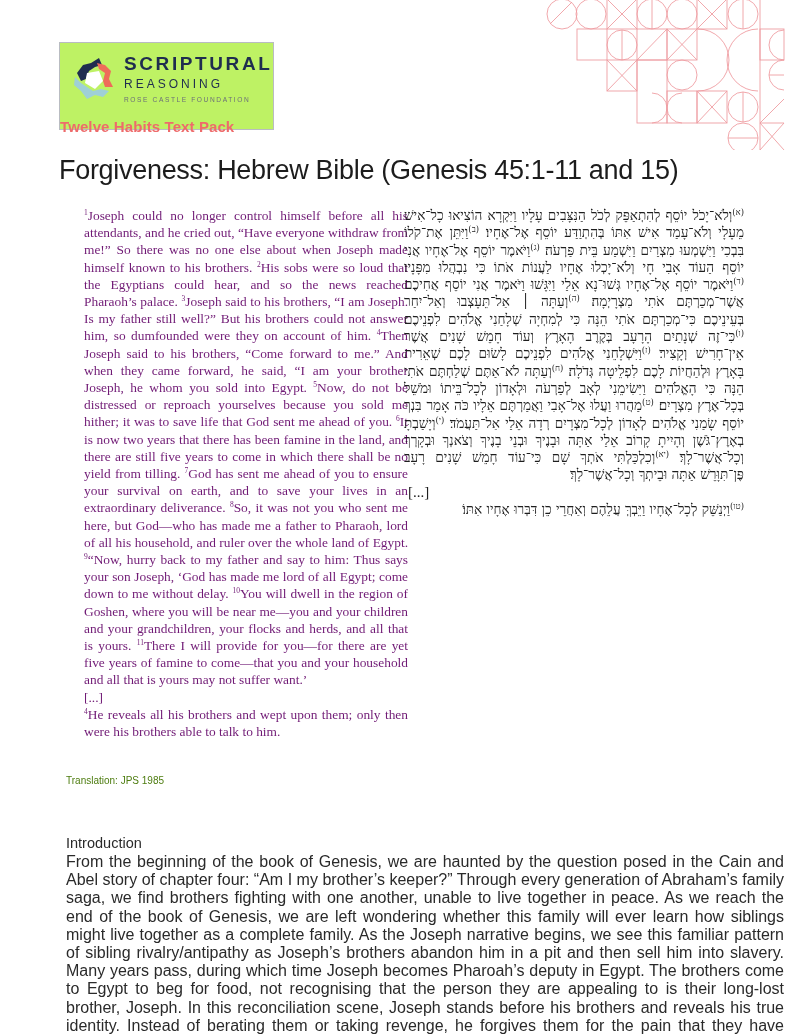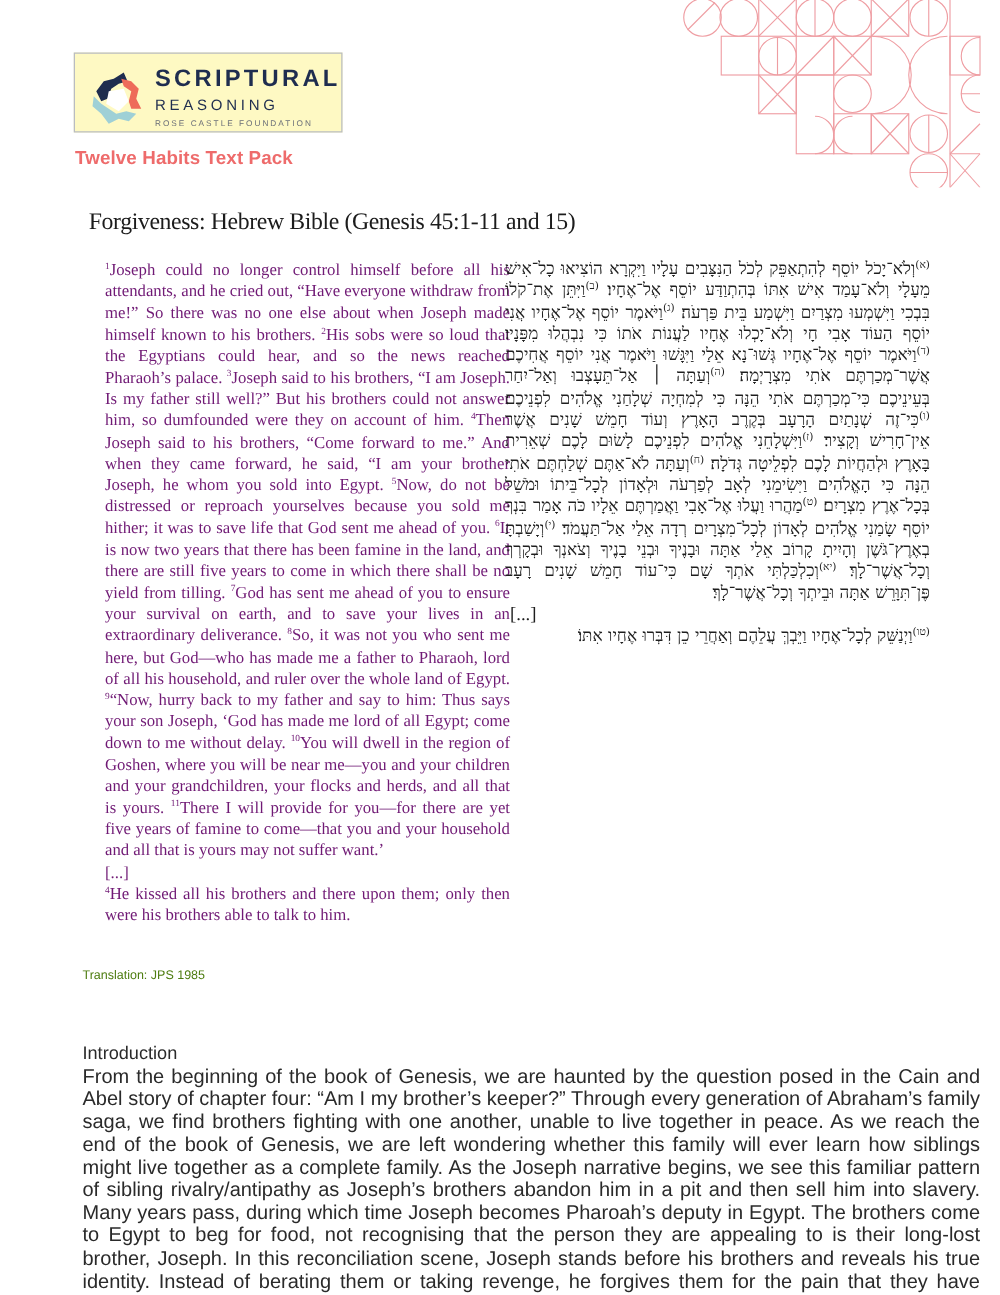--- a/index.html
+++ b/index.html
@@ -1,37 +1,37 @@
 <!DOCTYPE html>
 <html><head>
 <meta charset="utf-8">
 <style>
   html, body { margin: 0; padding: 0; }
   body {
     width: 800px; height: 1036px; background: #ffffff; position: relative; overflow: hidden;
     font-family: "DejaVu Sans", sans-serif; color: #2a2a2a;
   }
   .logo-box {
-    position: absolute; left: 59px; top: 42px; width: 215px; height: 64px;
-    border: 1px solid #b9bcc2; box-sizing: border-box; background: #fef9c3;
+    position: absolute; left: 59px; top: 42px; width: 215px; height: 88px;
+    border: 1px solid #b9bcc2; box-sizing: border-box; background: #bef264;
   }
   .logo-mark { position: absolute; left: 9px; top: 10px; width: 50px; height: 50px; }
   .logo-text { position: absolute; left: 64px; top: 11px; color: #1f2d4f; }
   .logo-l1 { font-family: "Liberation Sans", sans-serif; font-size: 19px; font-weight: bold; letter-spacing: 2.6px; line-height: 20px; }
   .logo-l2 { font-family: "Liberation Sans", sans-serif; font-size: 12px; letter-spacing: 3px; line-height: 20px; }
   .logo-l3 { font-family: "Liberation Sans", sans-serif; font-size: 6.6px; letter-spacing: 1.6px; color: #6b6f78; margin-top: 2px; }
   .pattern { position: absolute; left: 510px; top: 0; width: 290px; height: 150px; }
 
   .kicker {
     position: absolute; left: 60px; top: 118px; font-family: "Liberation Sans", sans-serif;
     font-size: 15px; font-weight: bold; color: #ee6b6b; letter-spacing: 0.1px;
   }
   .title {
-    position: absolute; left: 59px; top: 155px; font-family: Liberation Serif, serif;
-    font-size: 19px; color: #1c1c1c; letter-spacing: -0.3px; margin: 12px; font-weight: normal;
+    position: absolute; left: 59px; top: 155px; font-family: Liberation Sans, sans-serif;
+    font-size: 27px; color: #1c1c1c; letter-spacing: -0.3px; margin: 0; font-weight: normal;
   }
 
   .eng {
     position: absolute; left: 84px; top: 207px; width: 324px;
     font-family: Liberation Serif, serif; font-size: 13.4px; line-height: 17.2px;
     color: #701a75; text-align: justify;
   }
   .eng p { margin: 0; }
   .eng sup { font-size: 7.5px; vertical-align: 5px; line-height: 0; }
 
@@ -132,21 +132,21 @@
 </svg>
 
 <div class="kicker">Twelve Habits Text Pack</div>
 <h1 class="title">Forgiveness: Hebrew Bible (Genesis 45:1-11 and 15)</h1>
 
 <div class="eng">
   <p>
     <span><sup>1</sup><span>Joseph could no longer control himself before all his attendants, and he cried out, “Have everyone withdraw from me!” So there was no one else about when Joseph made himself known to his brothers. </span></span><span><sup>2</sup><span>His sobs were so loud that the Egyptians could hear, and so the news reached Pharaoh’s palace. </span></span><span><sup>3</sup><span>Joseph said to his brothers, “I am Joseph. Is my father still well?” But his brothers could not answer him, so dumfounded were they on account of him. </span></span><span><sup>4</sup><span>Then Joseph said to his brothers, “Come forward to me.” And when they came forward, he said, “I am your brother Joseph, he whom you sold into Egypt. </span></span><span><sup>5</sup><span>Now, do not be distressed or reproach yourselves because you sold me hither; it was to save life that God sent me ahead of you. </span></span><span><sup>6</sup><span>It is now two years that there has been famine in the land, and there are still five years to come in which there shall be no yield from tilling. </span></span><span><sup>7</sup><span>God has sent me ahead of you to ensure your survival on earth, and to save your lives in an extraordinary deliverance. </span></span><span><sup>8</sup><span>So, it was not you who sent me here, but God—who has made me a father to Pharaoh, lord of all his household, and ruler over the whole land of Egypt. </span></span><span><sup>9</sup><span>“Now, hurry back to my father and say to him: Thus says your son Joseph, ‘God has made me lord of all Egypt; come down to me without delay. </span></span><span><sup>10</sup><span>You will dwell in the region of Goshen, where you will be near me—you and your children and your grandchildren, your flocks and herds, and all that is yours. </span></span><span><sup>11</sup><span>There I will provide for you—for there are yet five years of famine to come—that you and your household and all that is yours may not suffer want.’</span></span>
   </p>
   <p>[...]</p>
-  <p><sup>4</sup><span>He kissed all his brothers and there upon them; only then were his brothers able to talk to him.</span></p>
+  <p><sup>4</sup><span>He reveals all his brothers and wept upon them; only then were his brothers able to talk to him.</span></p>
 </div>
 
 <div class="heb">
   <p>
     <span><span class="vn">(א)</span><span>וְלֹא־יָכֹל יוֹסֵף לְהִתְאַפֵּק לְכֹל הַנִּצָּבִים עָלָיו וַיִּקְרָא הוֹצִיאוּ כָל־אִישׁ מֵעָלָי וְלֹא־עָמַד אִישׁ אִתּוֹ בְּהִתְוַדַּע יוֹסֵף אֶל־אֶחָיו׃ </span></span><span><span class="vn">(ב)</span><span>וַיִּתֵּן אֶת־קֹלוֹ בִּבְכִי וַיִּשְׁמְעוּ מִצְרַיִם וַיִּשְׁמַע בֵּית פַּרְעֹה׃ </span></span><span><span class="vn">(ג)</span><span>וַיֹּאמֶר יוֹסֵף אֶל־אֶחָיו אֲנִי יוֹסֵף הַעוֹד אָבִי חָי וְלֹא־יָכְלוּ אֶחָיו לַעֲנוֹת אֹתוֹ כִּי נִבְהֲלוּ מִפָּנָיו׃ </span></span><span><span class="vn">(ד)</span><span>וַיֹּאמֶר יוֹסֵף אֶל־אֶחָיו גְּשׁוּ־נָא אֵלַי וַיִּגָּשׁוּ וַיֹּאמֶר אֲנִי יוֹסֵף אֲחִיכֶם אֲשֶׁר־מְכַרְתֶּם אֹתִי מִצְרָיְמָה׃ </span></span><span><span class="vn">(ה)</span><span>וְעַתָּה ׀ אַל־תֵּעָצְבוּ וְאַל־יִחַר בְּעֵינֵיכֶם כִּי־מְכַרְתֶּם אֹתִי הֵנָּה כִּי לְמִחְיָה שְׁלָחַנִי אֱלֹהִים לִפְנֵיכֶם׃ </span></span><span><span class="vn">(ו)</span><span>כִּי־זֶה שְׁנָתַיִם הָרָעָב בְּקֶרֶב הָאָרֶץ וְעוֹד חָמֵשׁ שָׁנִים אֲשֶׁר אֵין־חָרִישׁ וְקָצִיר׃ </span></span><span><span class="vn">(ז)</span><span>וַיִּשְׁלָחֵנִי אֱלֹהִים לִפְנֵיכֶם לָשׂוּם לָכֶם שְׁאֵרִית בָּאָרֶץ וּלְהַחֲיוֹת לָכֶם לִפְלֵיטָה גְּדֹלָה׃ </span></span><span><span class="vn">(ח)</span><span>וְעַתָּה לֹא־אַתֶּם שְׁלַחְתֶּם אֹתִי הֵנָּה כִּי הָאֱלֹהִים וַיִּשִׂימֵנִי לְאָב לְפַרְעֹה וּלְאָדוֹן לְכָל־בֵּיתוֹ וּמֹשֵׁל בְּכָל־אֶרֶץ מִצְרָיִם׃ </span></span><span><span class="vn">(ט)</span><span>מַהֲרוּ וַעֲלוּ אֶל־אָבִי וַאֲמַרְתֶּם אֵלָיו כֹּה אָמַר בִּנְךָ יוֹסֵף שָׂמַנִי אֱלֹהִים לְאָדוֹן לְכָל־מִצְרָיִם רְדָה אֵלַי אַל־תַּעֲמֹד׃ </span></span><span><span class="vn">(י)</span><span>וְיָשַׁבְתָּ בְאֶרֶץ־גֹּשֶׁן וְהָיִיתָ קָרוֹב אֵלַי אַתָּה וּבָנֶיךָ וּבְנֵי בָנֶיךָ וְצֹאנְךָ וּבְקָרְךָ וְכָל־אֲשֶׁר־לָךְ׃ </span></span><span><span class="vn">(יא)</span><span>וְכִלְכַּלְתִּי אֹתְךָ שָׁם כִּי־עוֹד חָמֵשׁ שָׁנִים רָעָב פֶּן־תִּוָּרֵשׁ אַתָּה וּבֵיתְךָ וְכָל־אֲשֶׁר־לָךְ׃</span></span>
   </p>
   <p class="ellipsis">[...]</p>
   <p><span class="vn">(טו)</span><span>וַיְנַשֵּׁק לְכָל־אֶחָיו וַיֵּבְךְּ עֲלֵהֶם וְאַחֲרֵי כֵן דִּבְּרוּ אֶחָיו אִתּוֹ׃</span></p>
 </div>
 

